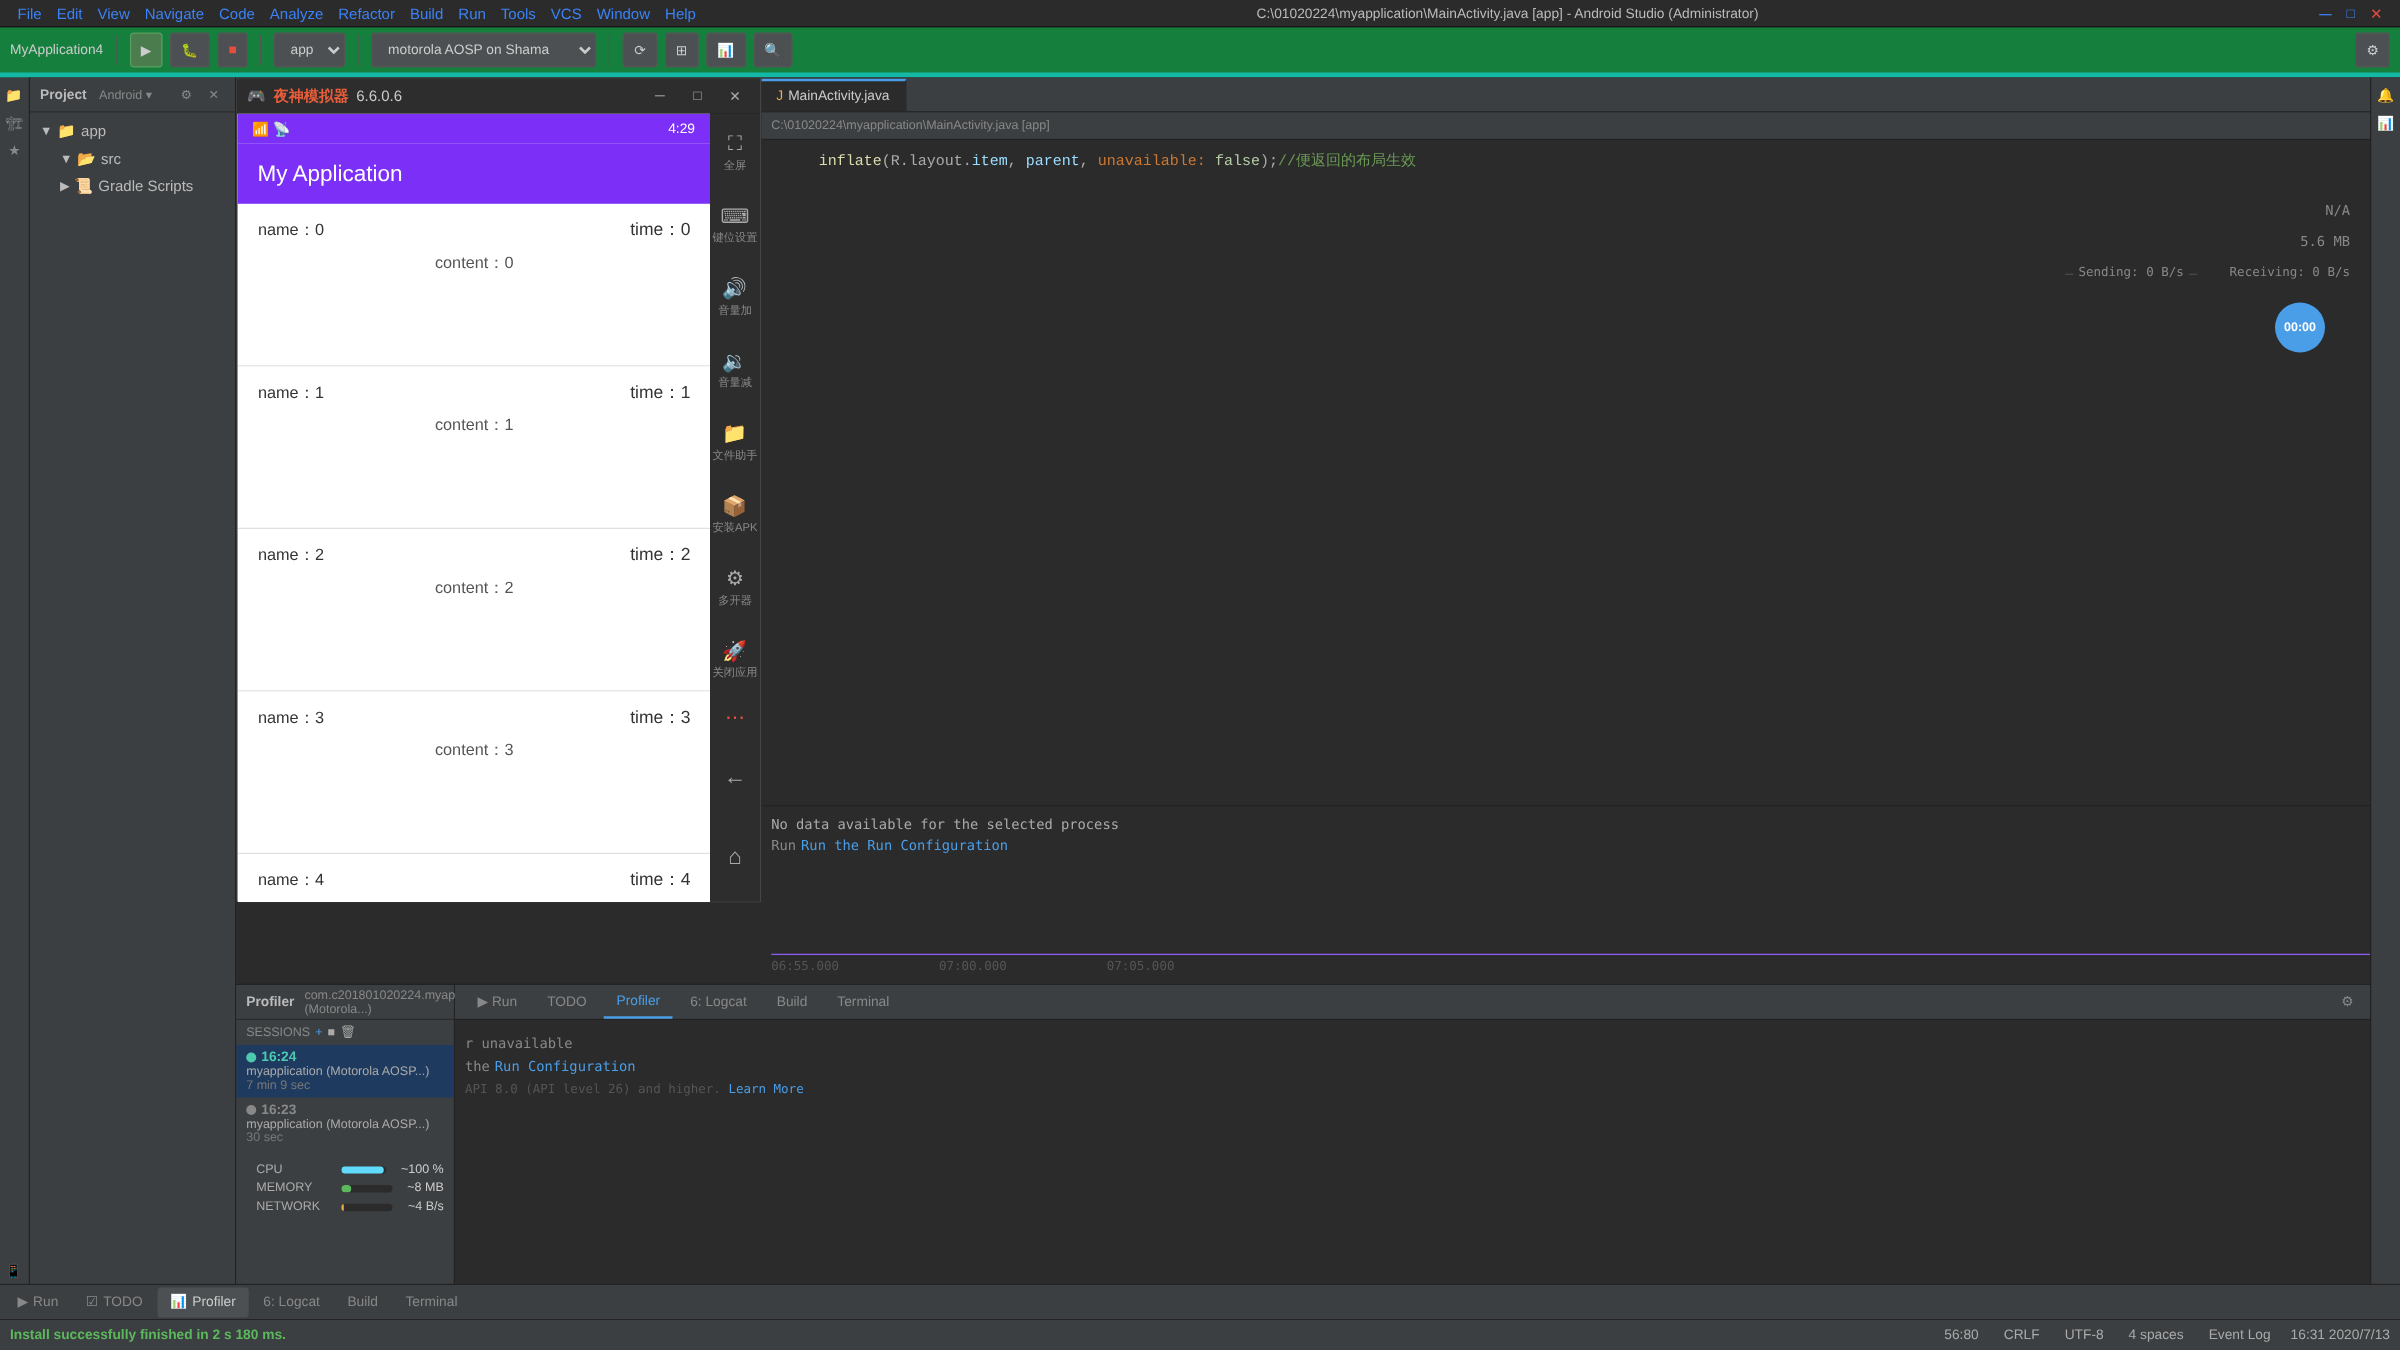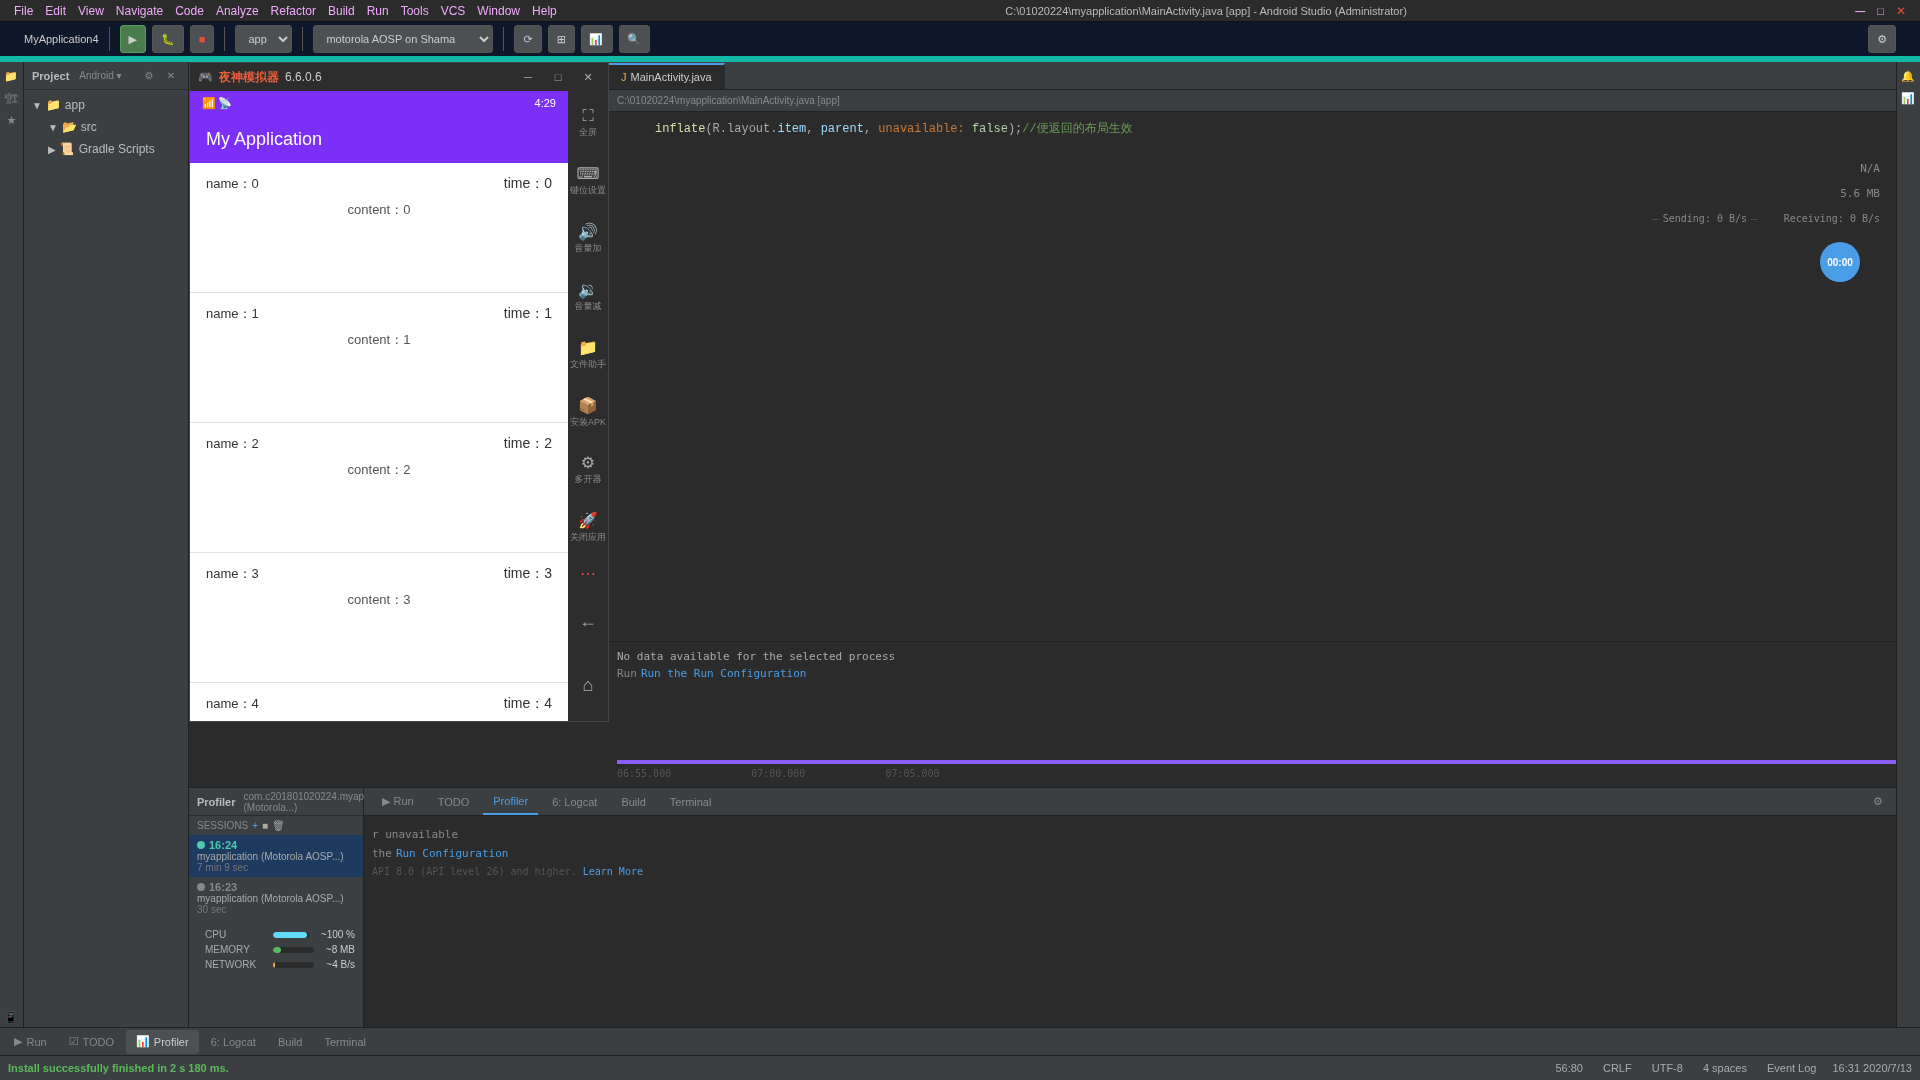--- a/index.html
+++ b/index.html
@@ -8,33 +8,33 @@
       height: 1080px;
       overflow: hidden;
       font-family: 'Segoe UI', Arial, sans-serif;
       background: #2b2b2b;
       font-size: 12px;
       color: #d4d4d4;
     }
     .menu-bar-item {
       padding: 2px 6px;
       font-size: 12px;
-      color: #f0abfc;
+      color: #3b82f6;
       cursor: pointer;
     }
 
     
     .toolbar {
       height: 40px;
-      background: #0f172a;
-      display: flex;
-      align-items: center;
-      padding: 0 24px;
+      background: #15803d;
+      display: flex;
+      align-items: center;
+      padding: 0 8px;
       gap: 6px;
-      border-bottom: 6px solid #14b8a6;
+      border-bottom: 4px solid #14b8a6;
     }
     .toolbar-btn {
       height: 28px;
       padding: 0 8px;
       background: #4c5052;
       border: 1px solid #555;
       border-radius: 3px;
       color: #ccc;
       font-size: 11px;
       cursor: pointer;
@@ -756,21 +756,21 @@
         <div style="background:#2b2b2b;border-top:1px solid #222;padding:8px;min-height:120px;font-family:monospace;font-size:11px;color:#888;">
 
           <div style="display:flex;flex-direction:column;gap:4px;">
             <span style="color:#aaa;">No data available for the selected process</span>
             <div style="display:flex;align-items:center;gap:4px;">
               <span style="color:#888;">Run</span>
               <span style="color:#4A9EE8;cursor:pointer;">Run the Run Configuration</span>
             </div>
           </div>
 
-          <div style="display:flex;gap:80px;margin-top:80px;border-top:4px solid #8b5cf6;padding-top:4px;">
+          <div style="display:flex;gap:80px;margin-top:80px;border-top:1px solid #8b5cf6;padding-top:4px;">
             <span style="font-size:10px;color:#555;">06:55.000</span>
             <span style="font-size:10px;color:#555;">07:00.000</span>
             <span style="font-size:10px;color:#555;">07:05.000</span>
           </div>
 
           <div style="position:absolute;right:40px;top:100px;display:flex;flex-direction:column;gap:12px;align-items:flex-end;">
             <span style="color:#888;font-size:11px;">N/A</span>
             <span style="color:#888;font-size:11px;">5.6 MB</span>
             <div style="display:flex;gap:4px;align-items:center;">
               <span style="color:#555;">—</span>

